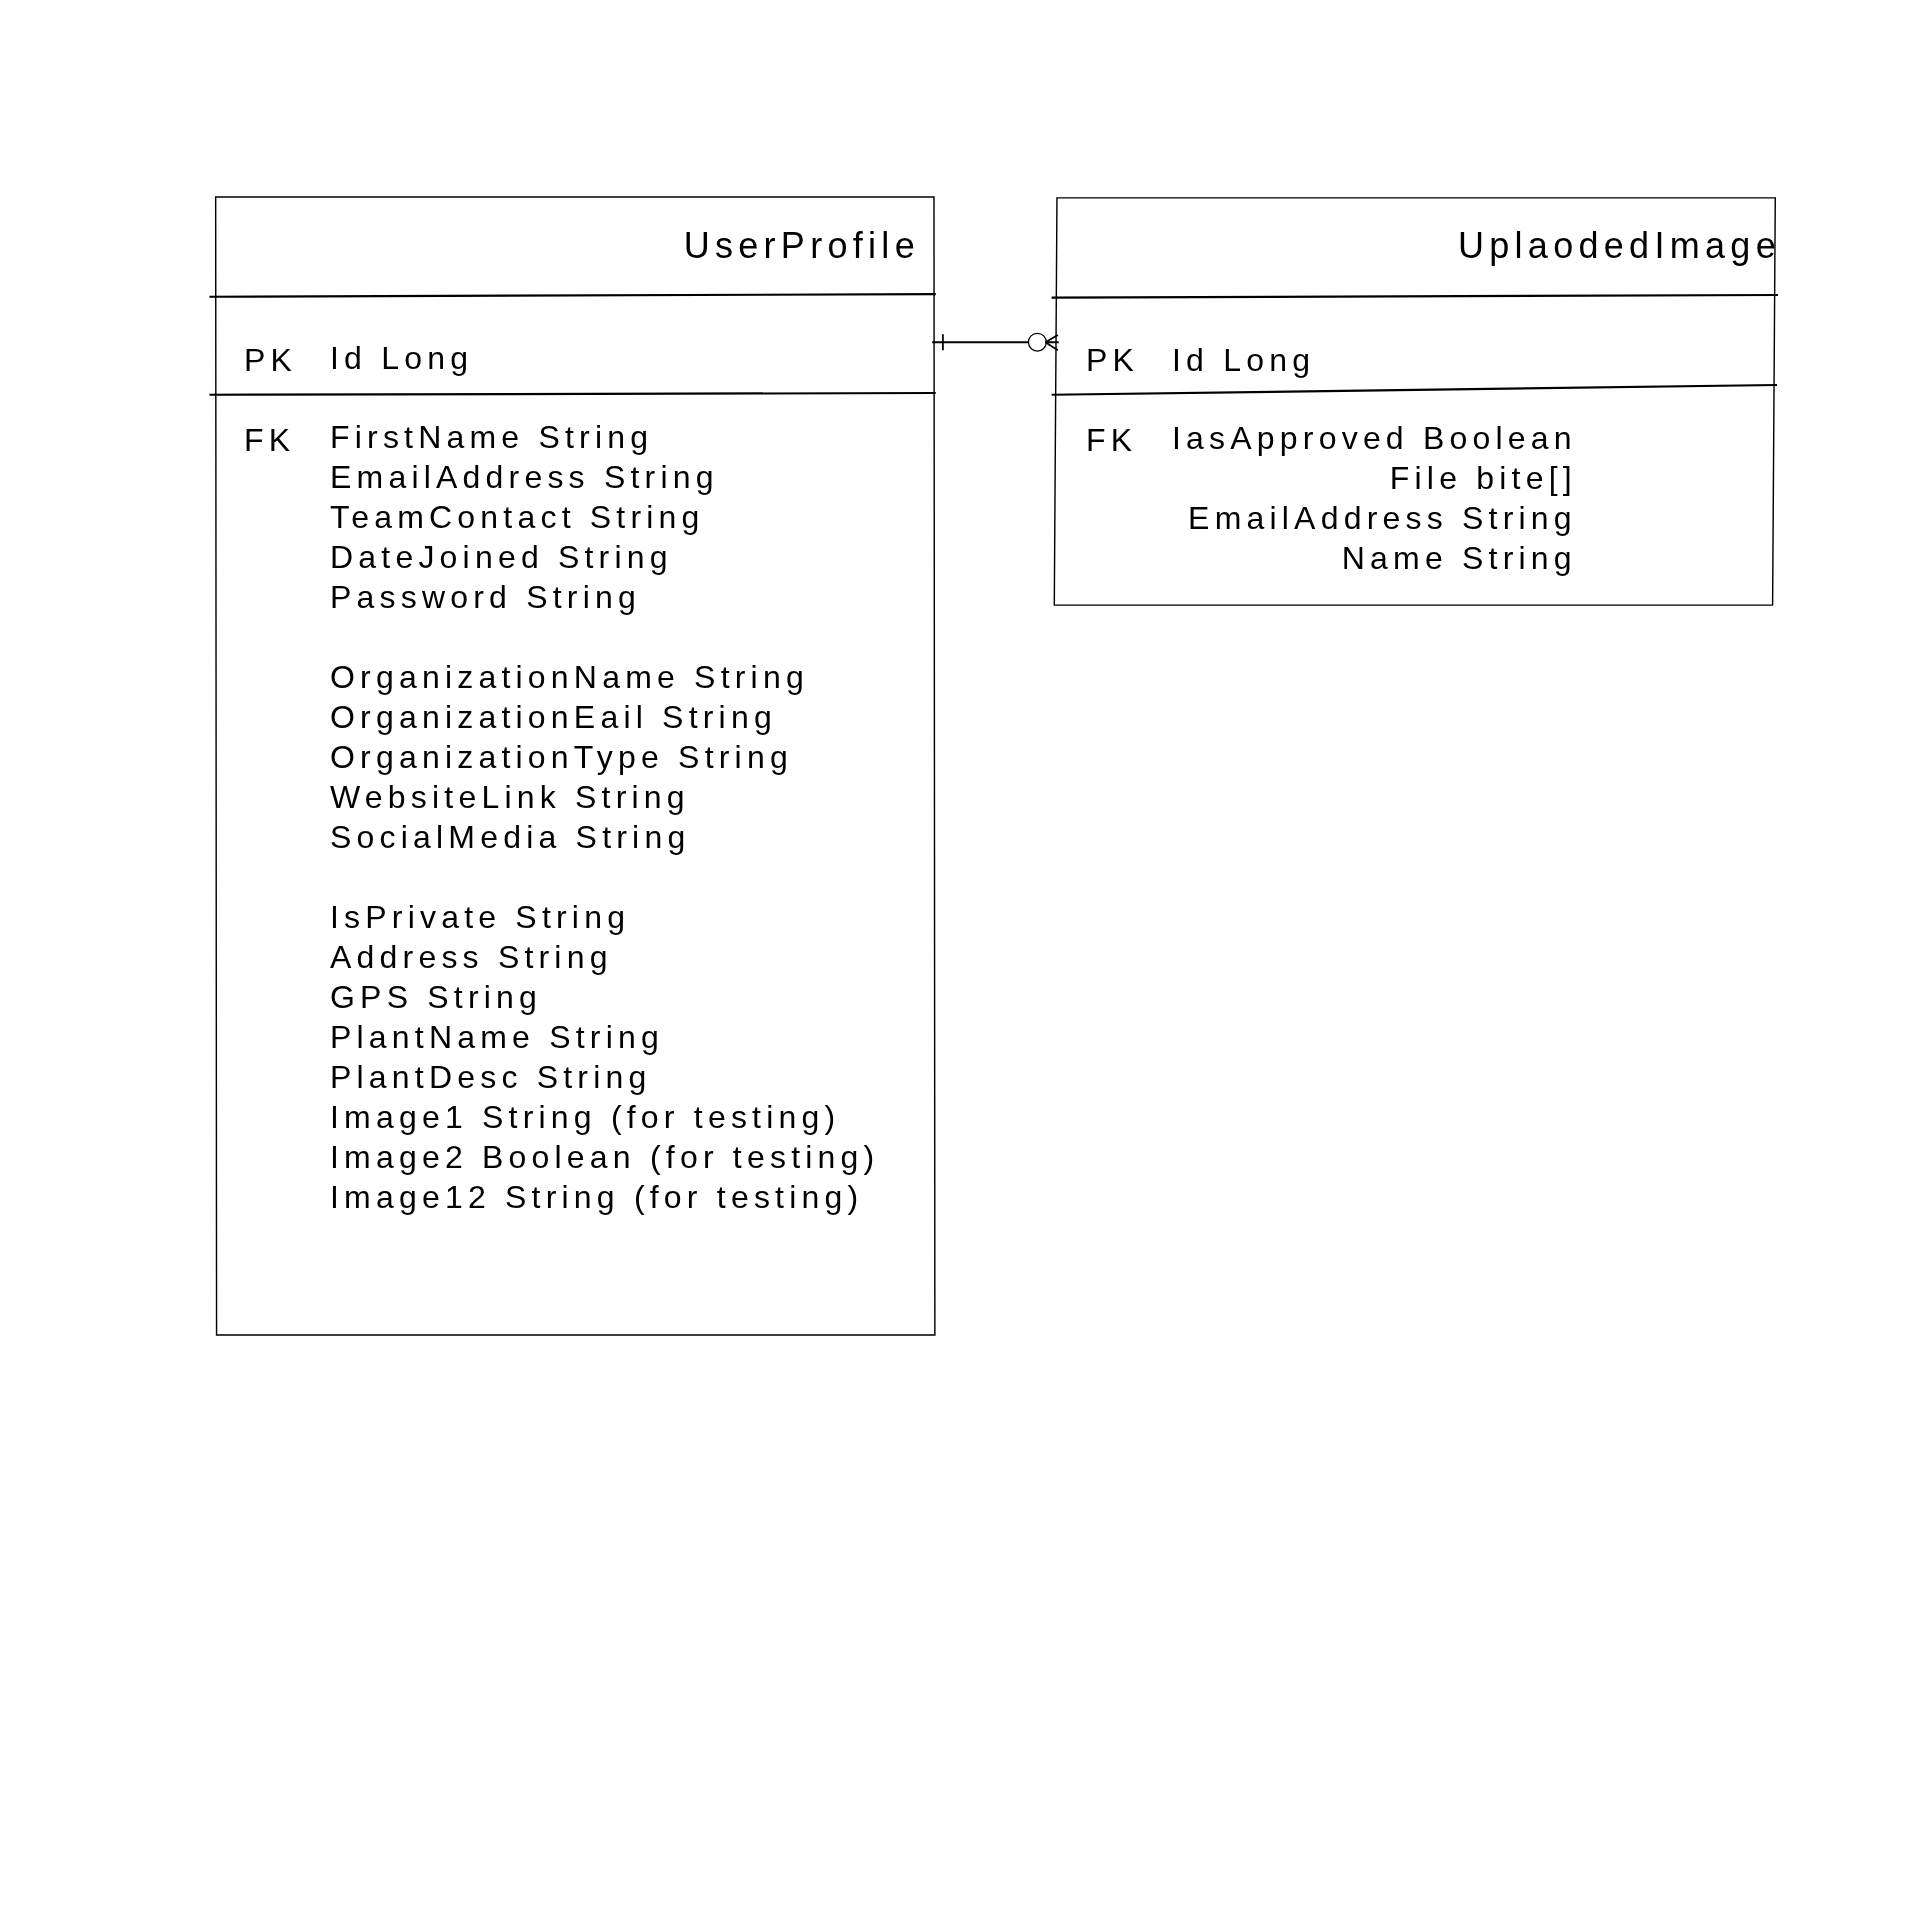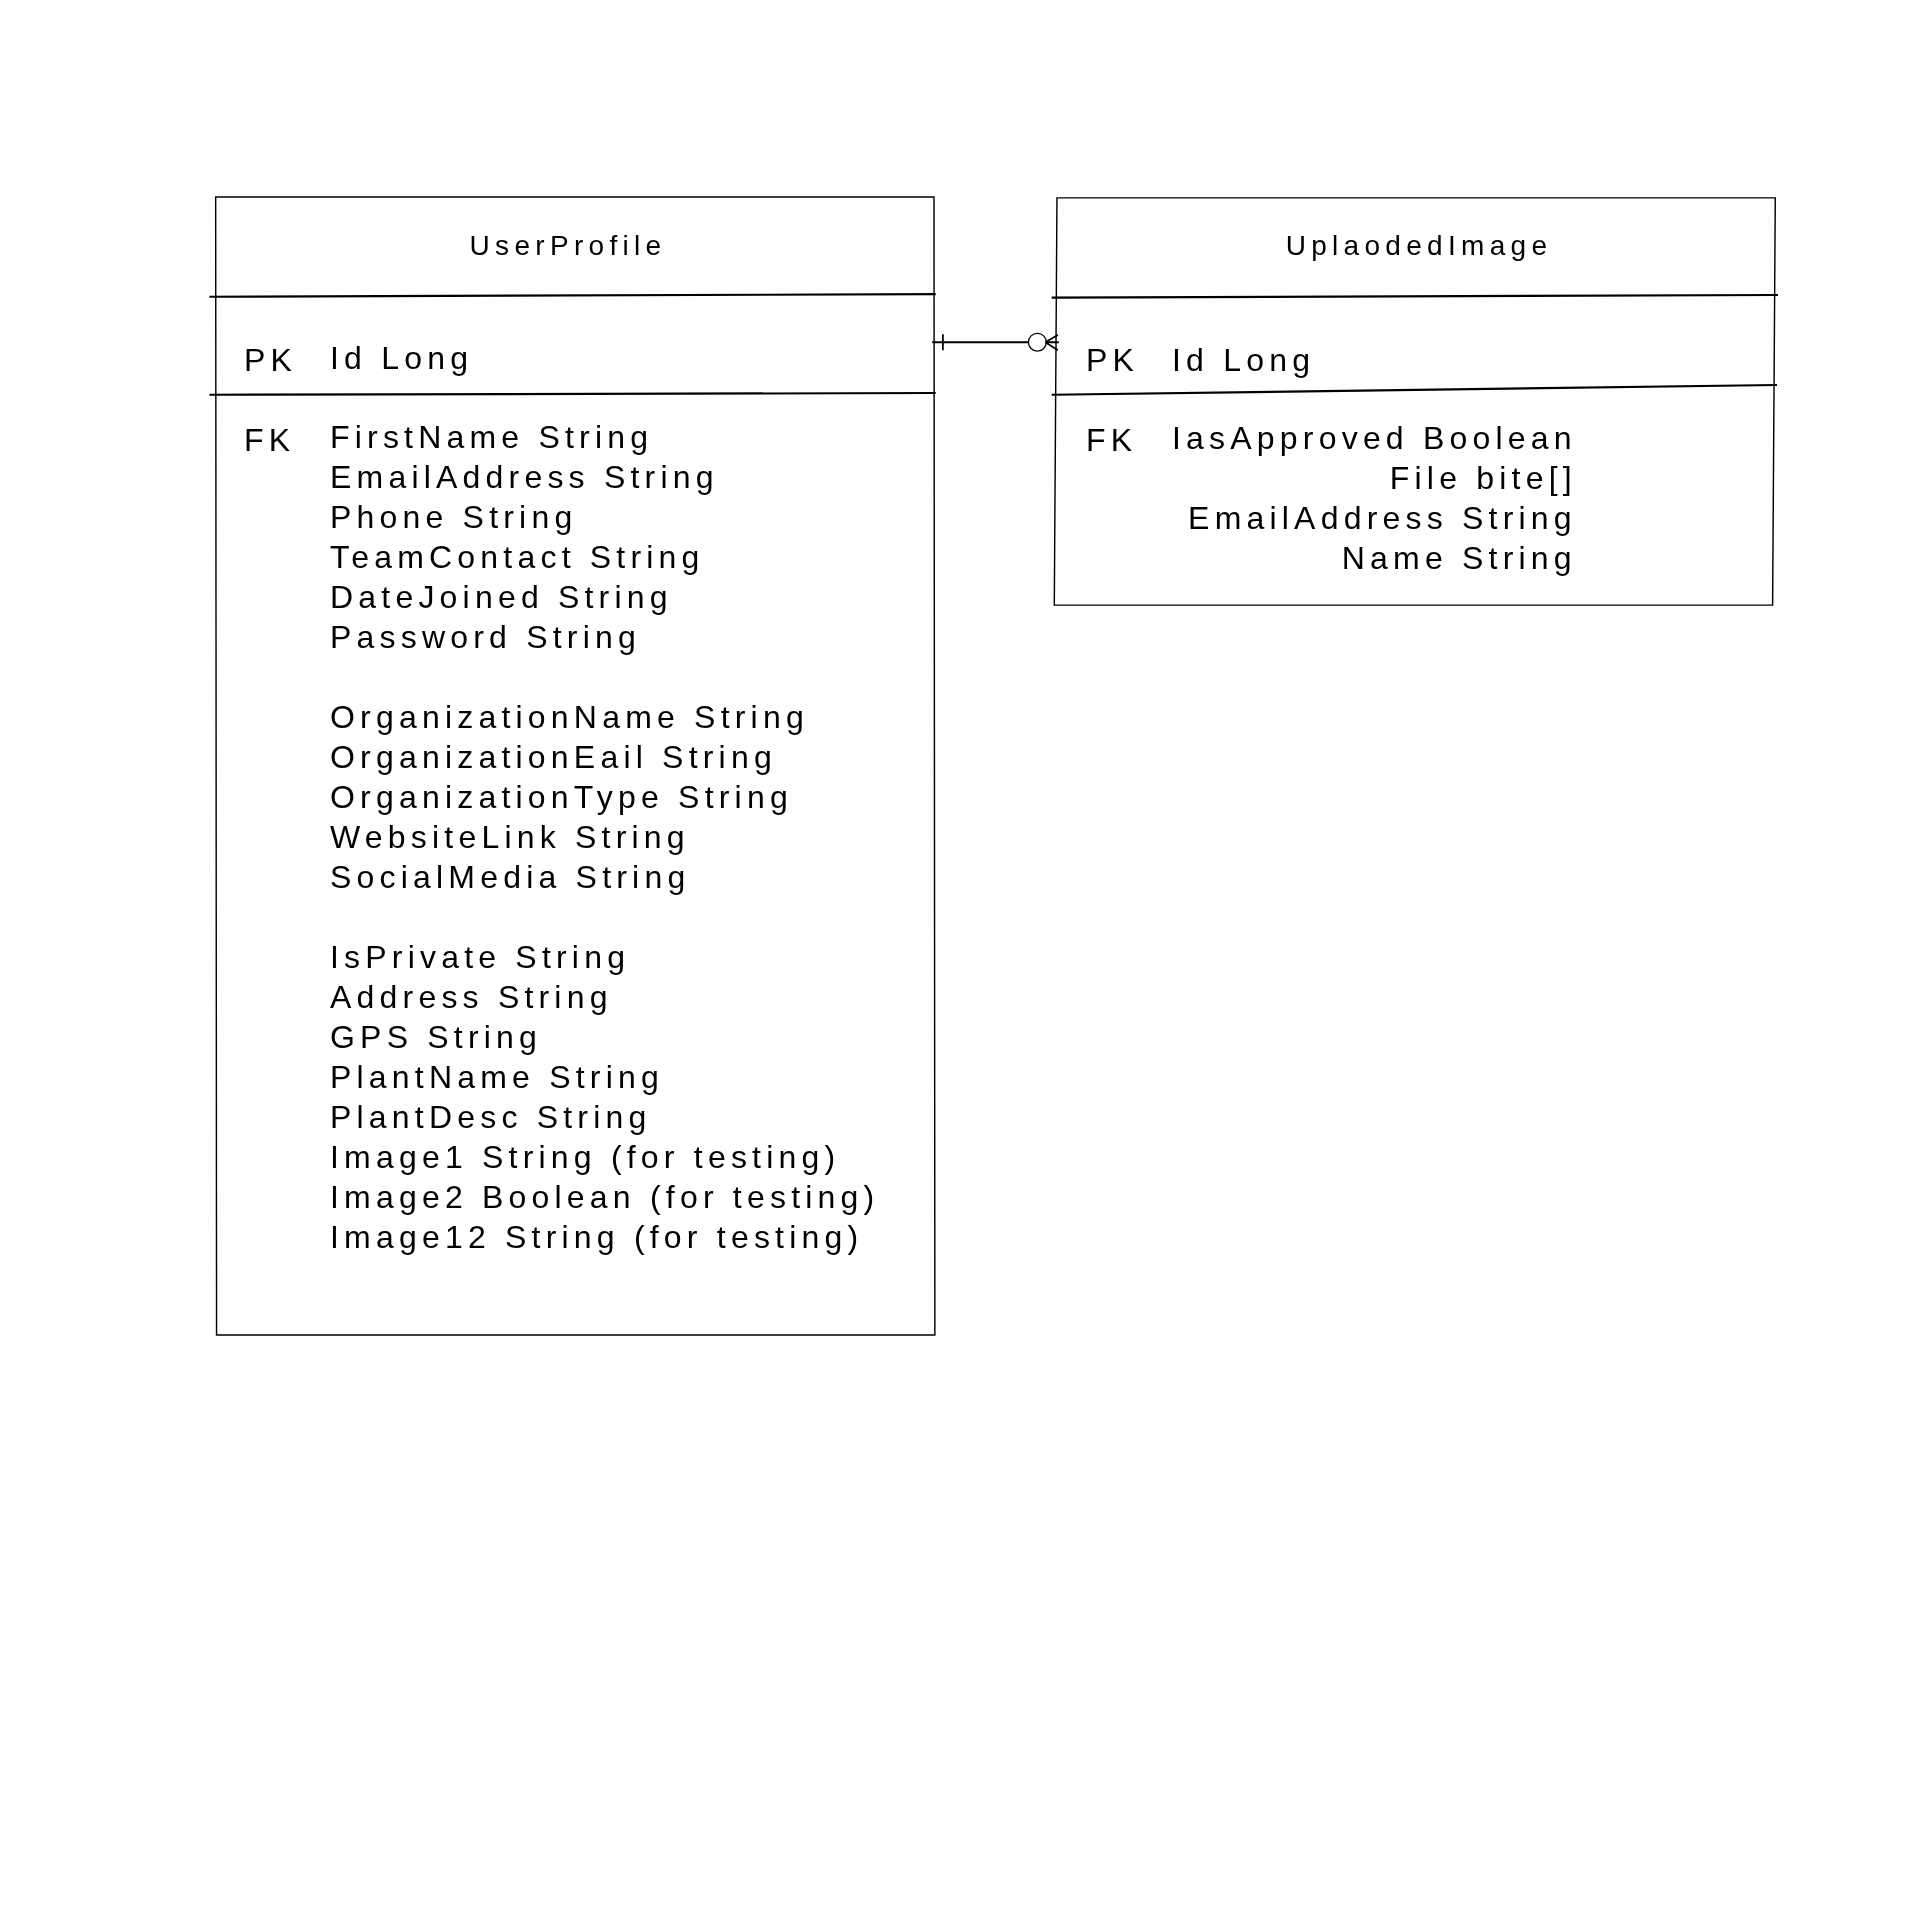--- a/index.html
+++ b/index.html
@@ -1,22 +1,22 @@
 <!DOCTYPE html>
 <html style="font-size:14.3px"><head>
 <meta charset="utf-8">
 <style>
   html, body { margin: 0; padding: 0; background: #ffffff; }
   body { width: 1925px; height: 1925px; position: relative; overflow: hidden;
          font-family: "Liberation Sans", sans-serif; color: #000; }
   svg.lines { position: absolute; left: 0; top: 0; width: 1925px; height: 1925px; }
   .txt { position: absolute; font-size: 32px; letter-spacing: 5.2px; white-space: pre;
          line-height: 40px; }
-  .title { position: absolute; font-size: 28px; letter-spacing: 5.3px; white-space: pre;
-           text-align: center; line-height: 40px; }
+  .title { position: absolute; font-size: 36px; letter-spacing: 5.3px; white-space: pre;
+           text-align: right; line-height: 40px; }
   .rows { position: absolute; }
   .rows .row { display: block; height: 40px; font-size: 32px; letter-spacing: 5.2px;
                white-space: pre; line-height: 40px; }
   .rows .row.blank { height: 40px; }
 </style>
 </head>
 <body>
 
 <svg class="lines" viewBox="0 0 2160 2160" xmlns="http://www.w3.org/2000/svg">
 
@@ -47,21 +47,20 @@
   <div class="title" style="left:216px; width:704px; top:226px;">UserProfile</div>
 
   <div class="txt" style="left:244px; top:340px;">PK</div>
   <div class="txt" style="left:330px; top:338px;">Id Long</div>
 
   <div class="txt" style="left:244px; top:420px;">FK</div>
 
   <div class="rows" style="left:330px; top:417px;">
     <span class="row">FirstName String</span>
     <span class="row">EmailAddress String</span>
-    <span class="row">Phone String</span>
     <span class="row">TeamContact String</span>
     <span class="row">DateJoined String</span>
     <span class="row">Password String</span>
     <span class="row blank"></span>
     <span class="row">OrganizationName String</span>
     <span class="row">OrganizationEail String</span>
     <span class="row">OrganizationType String</span>
     <span class="row">WebsiteLink String</span>
     <span class="row">SocialMedia String</span>
     <span class="row blank"></span>

